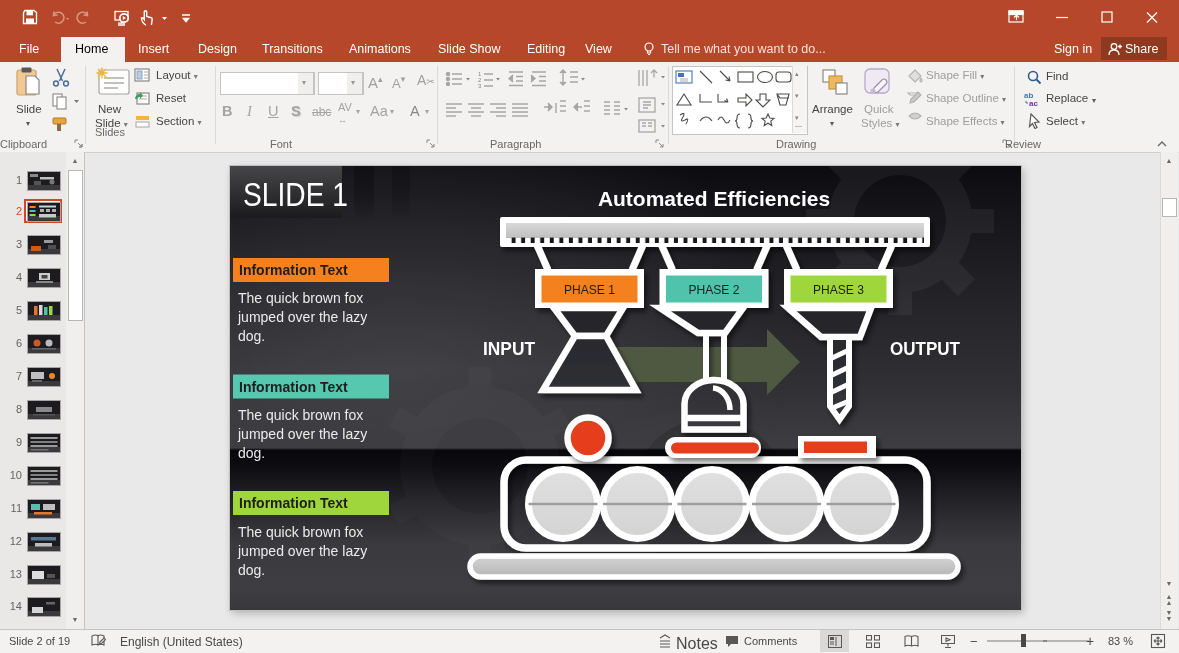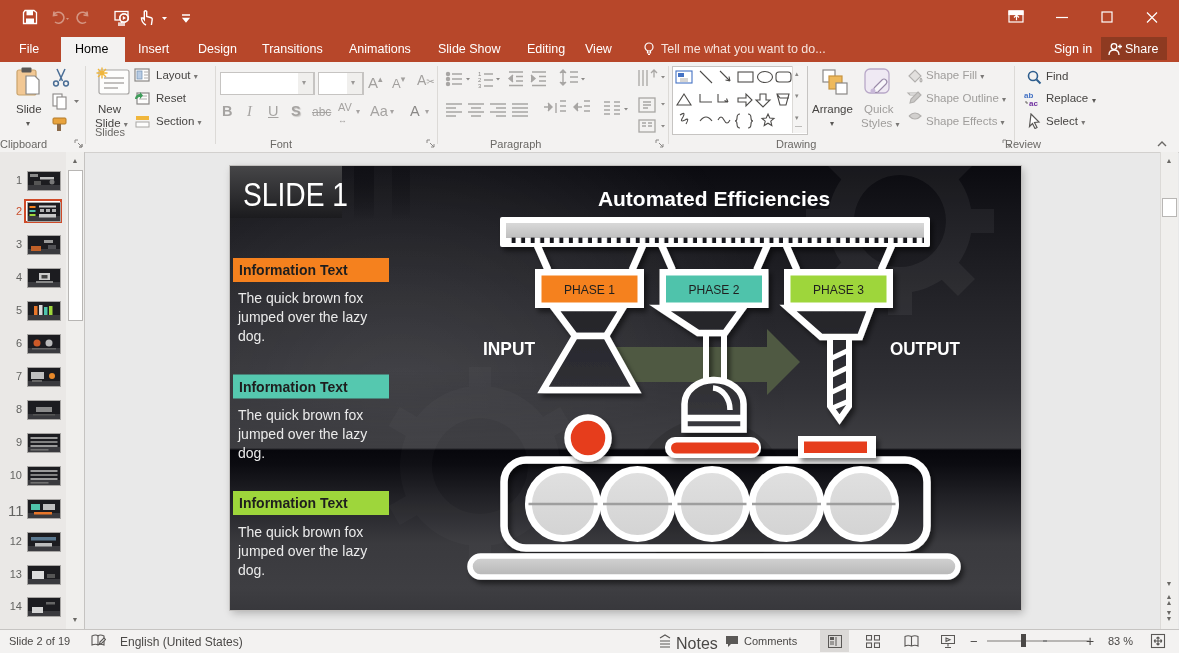--- a/index.html
+++ b/index.html
@@ -424,21 +424,21 @@
 <div class="a" style="left:27px;top:465.5px;width:32px;height:18px;border:1px solid #a8a6a4;overflow:hidden">
       <svg width="32" height="18" viewBox="0 0 32 18" style="display:block">
         <rect width="32" height="18" fill="#1c1c20"></rect>
         <rect y="13" width="32" height="5" fill="#3a3a3e"></rect>
         <rect x="2.5" y="3" width="27" height="2" fill="#9a9a9a"></rect>
         <rect x="2.5" y="7" width="27" height="2" fill="#808080"></rect>
         <rect x="2.5" y="11" width="27" height="2" fill="#9a9a9a"></rect>
         <rect x="2.5" y="15" width="18" height="1.6" fill="#707070"></rect>
       </svg>
     </div>
-<div class="a" style="left:8px;top:501.5px;width:14px;text-align:right;font-size:15px;color:#636361">11</div>
+<div class="a" style="left:8px;top:501.5px;width:14px;text-align:right;font-size:11px;color:#636361">11</div>
 <div class="a" style="left:27px;top:498.5px;width:32px;height:18px;border:1px solid #a8a6a4;overflow:hidden">
       <svg width="32" height="18" viewBox="0 0 32 18" style="display:block">
         <rect width="32" height="18" fill="#1c1c20"></rect>
         <rect y="13" width="32" height="5" fill="#3a3a3e"></rect>
         <rect x="3" y="4" width="9" height="6" fill="#4fc3ab"></rect>
         <rect x="15" y="4" width="12" height="6" fill="#bfbfbf"></rect>
         <rect x="6" y="12" width="18" height="2.5" fill="#e8762a"></rect>
       </svg>
     </div>
 <div class="a" style="left:8px;top:534.5px;width:14px;text-align:right;font-size:11px;color:#636361">12</div>

